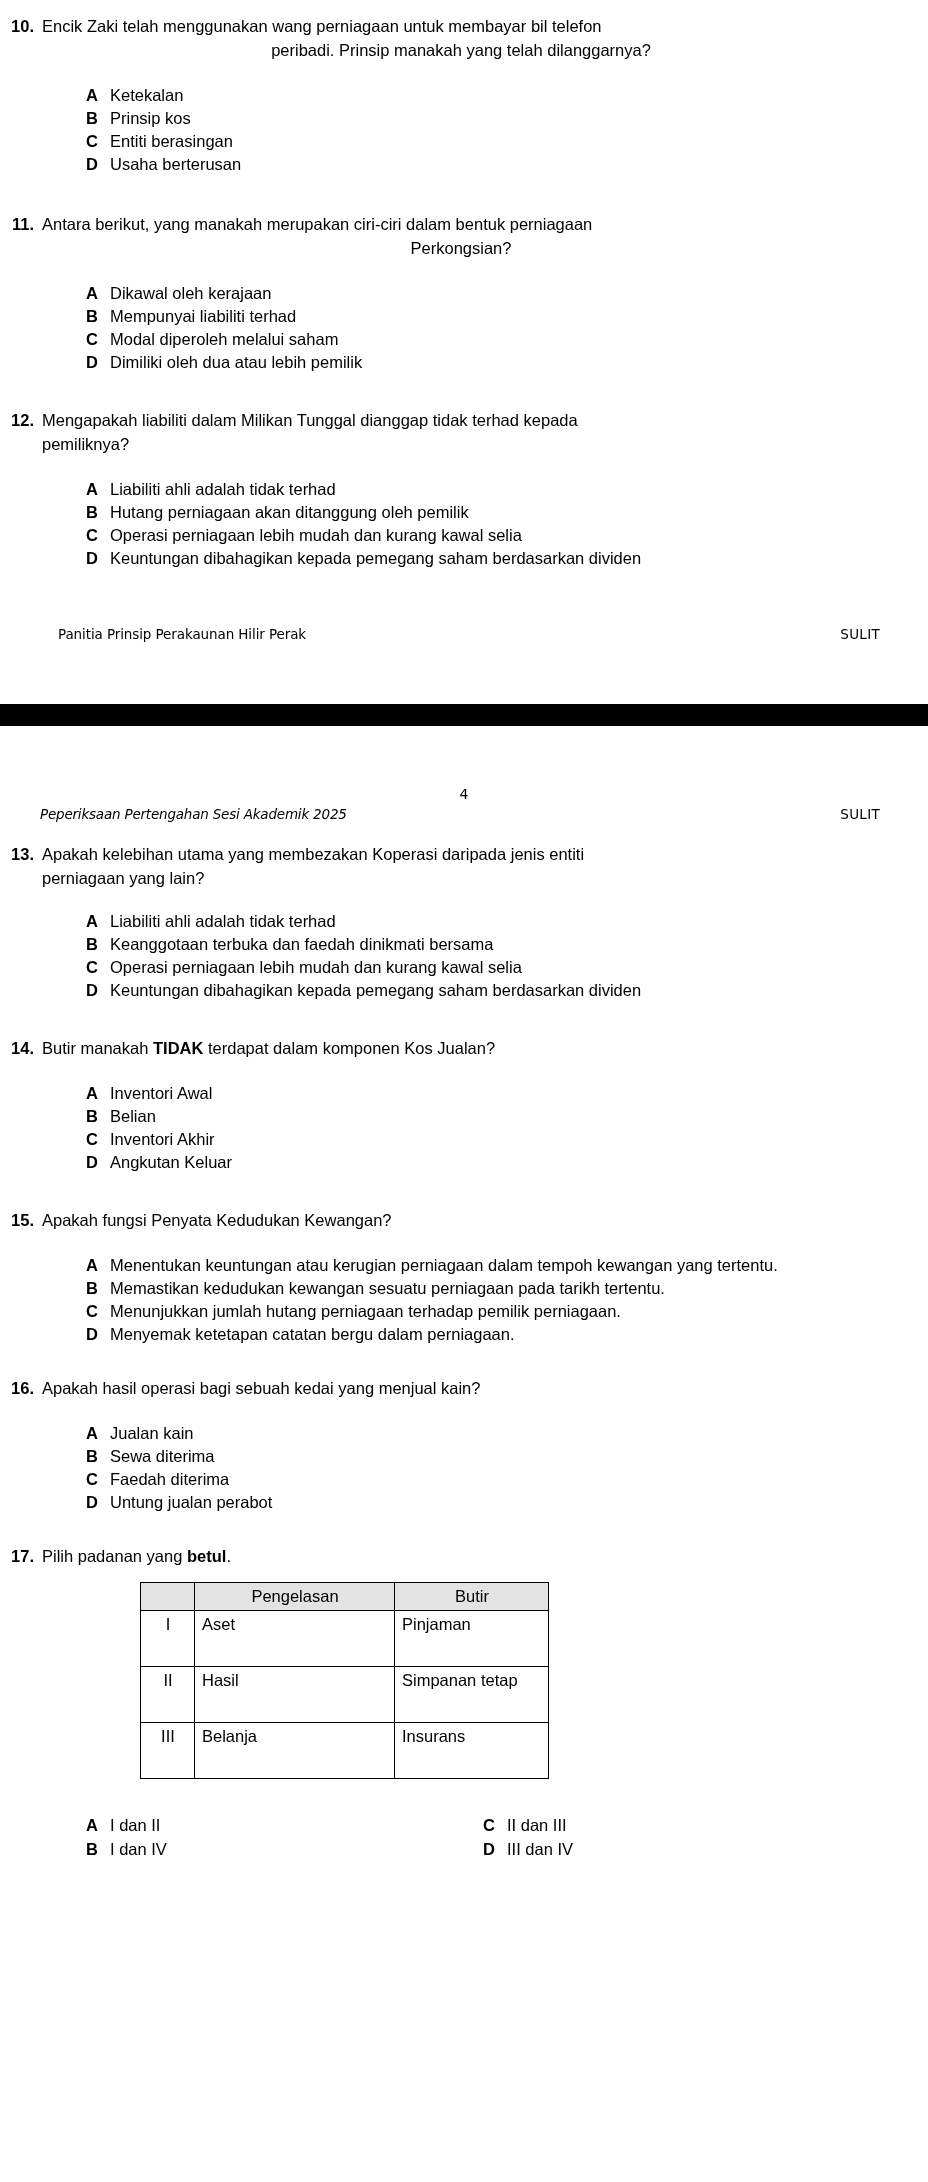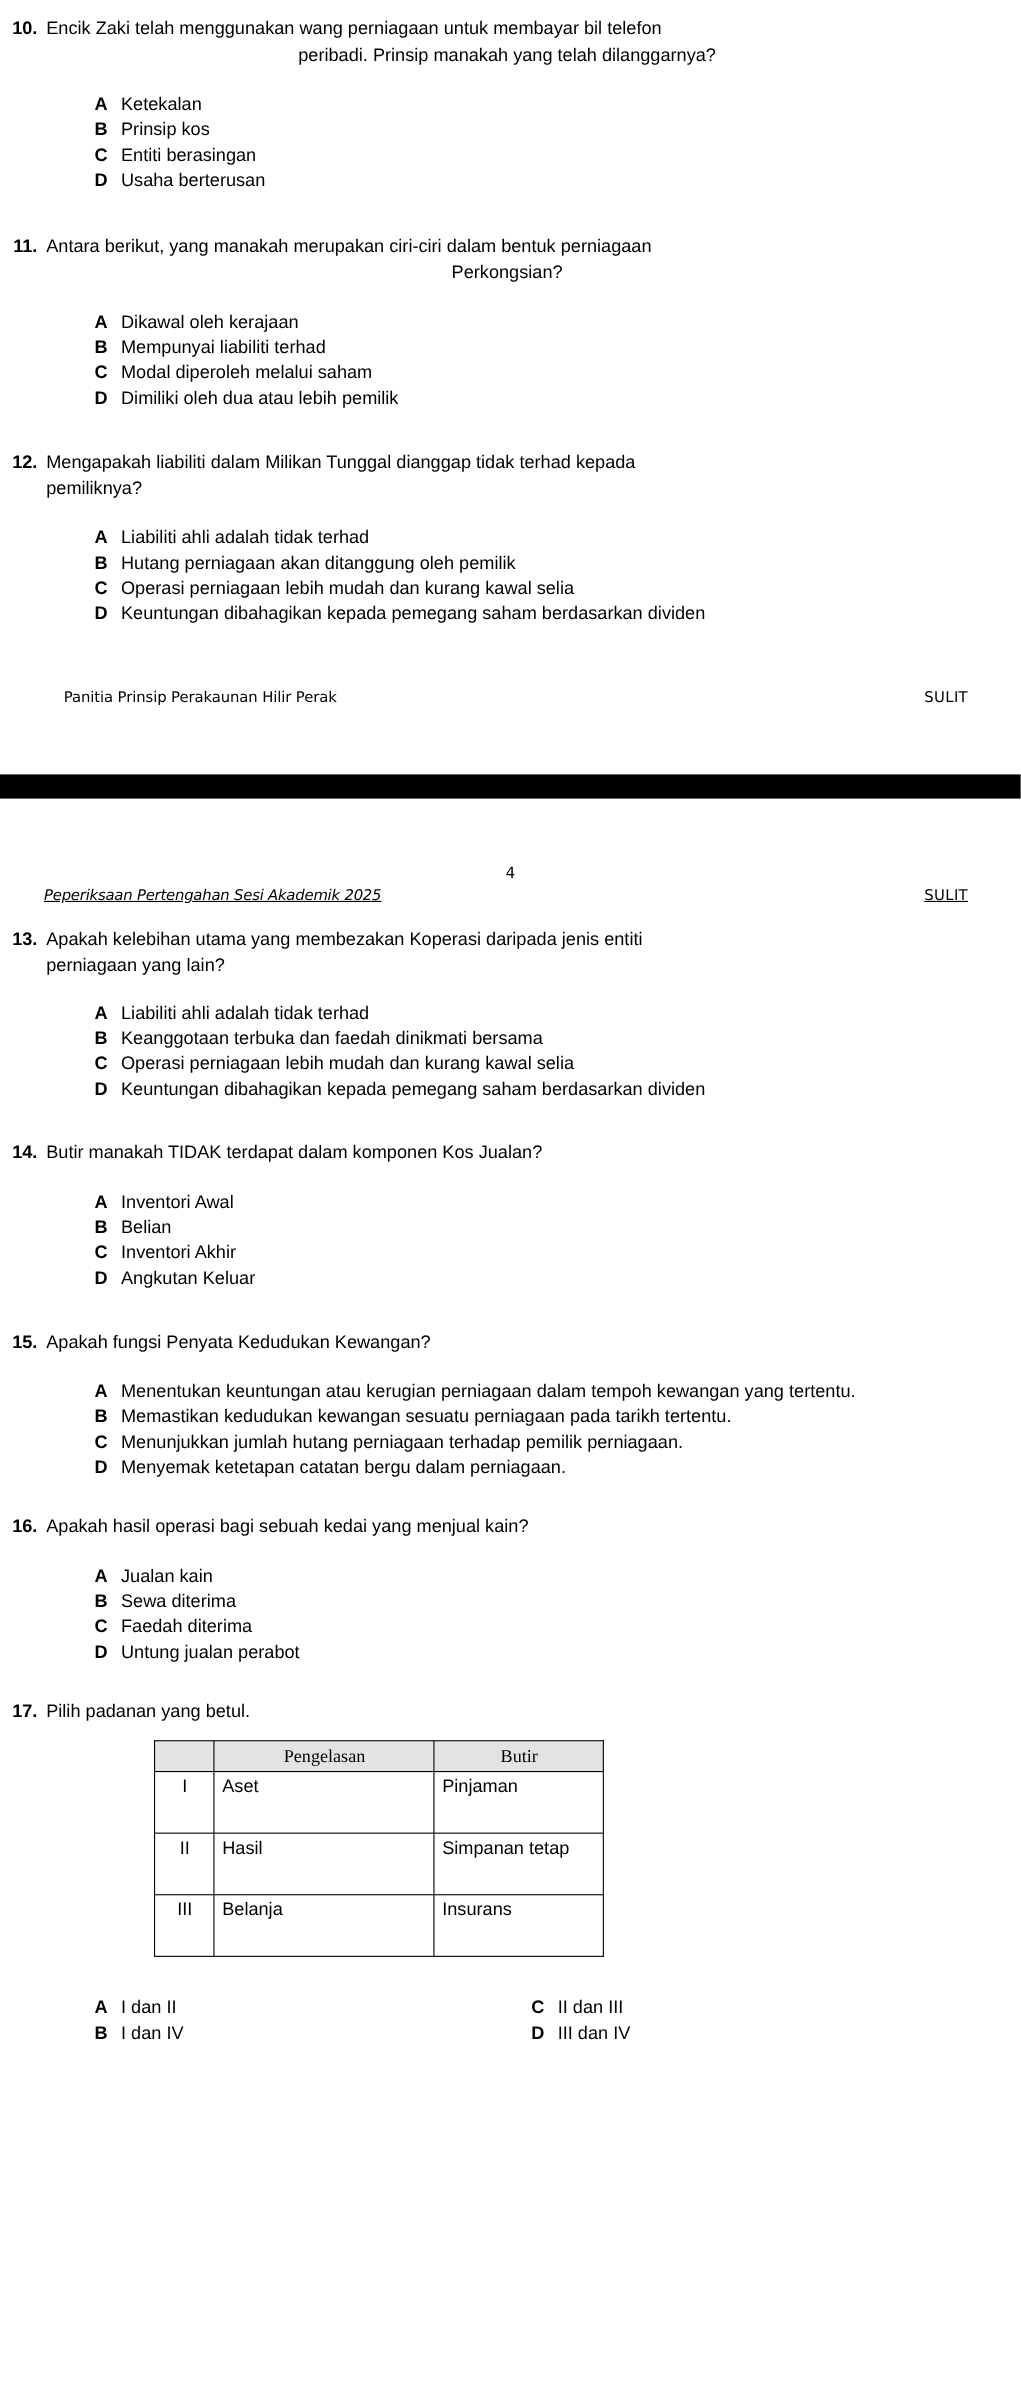--- a/index.html
+++ b/index.html
@@ -69,21 +69,20 @@
   .options-2col .col { width: 50%; }
   .options-2col .col .opt { line-height: 24px; }
 
   
   .runhead {
     display: flex;
     justify-content: space-between;
     align-items: flex-end;
     padding: 0 48px 0 40px;
     font-size: 14px;
-    text-decoration: underline;
   }
   .runhead .left {
     font-style: italic;
     font-family: "DejaVu Sans", sans-serif;
     font-size: 13.5px;
     letter-spacing: -0.2px;
   }
   .runhead .right {
     font-family: "DejaVu Sans", sans-serif;
     font-size: 13.5px;
@@ -119,27 +118,27 @@
     font-size: 16.5px;
   }
   .match-table td, .match-table th {
     border: 1px solid #000000;
     padding: 3px 6px 3px 7px;
     vertical-align: top;
     text-align: left;
     font-weight: normal;
     line-height: 21px;
   }
-  .match-table thead th { background: #e3e3e3; text-align: center; font-family: Liberation Serif, serif; }
+  .match-table thead th { background: #e3e3e3; text-align: center; }
   .match-table .c-num { width: 40px; text-align: center; }
   .match-table .c-mid { width: 186px; }
   .match-table .c-right { width: 140px; }
   .match-table tbody tr { height: 56px; }
 
-  b, .b { font-weight: normal; }
+  b, .b { font-weight: bold; }
 </style>
 </head>
 <body>
 
 <div class="page">
 
   <div style="height:14px"></div>
 
   <div class="qblock">
     <div class="qnum">10.</div>

